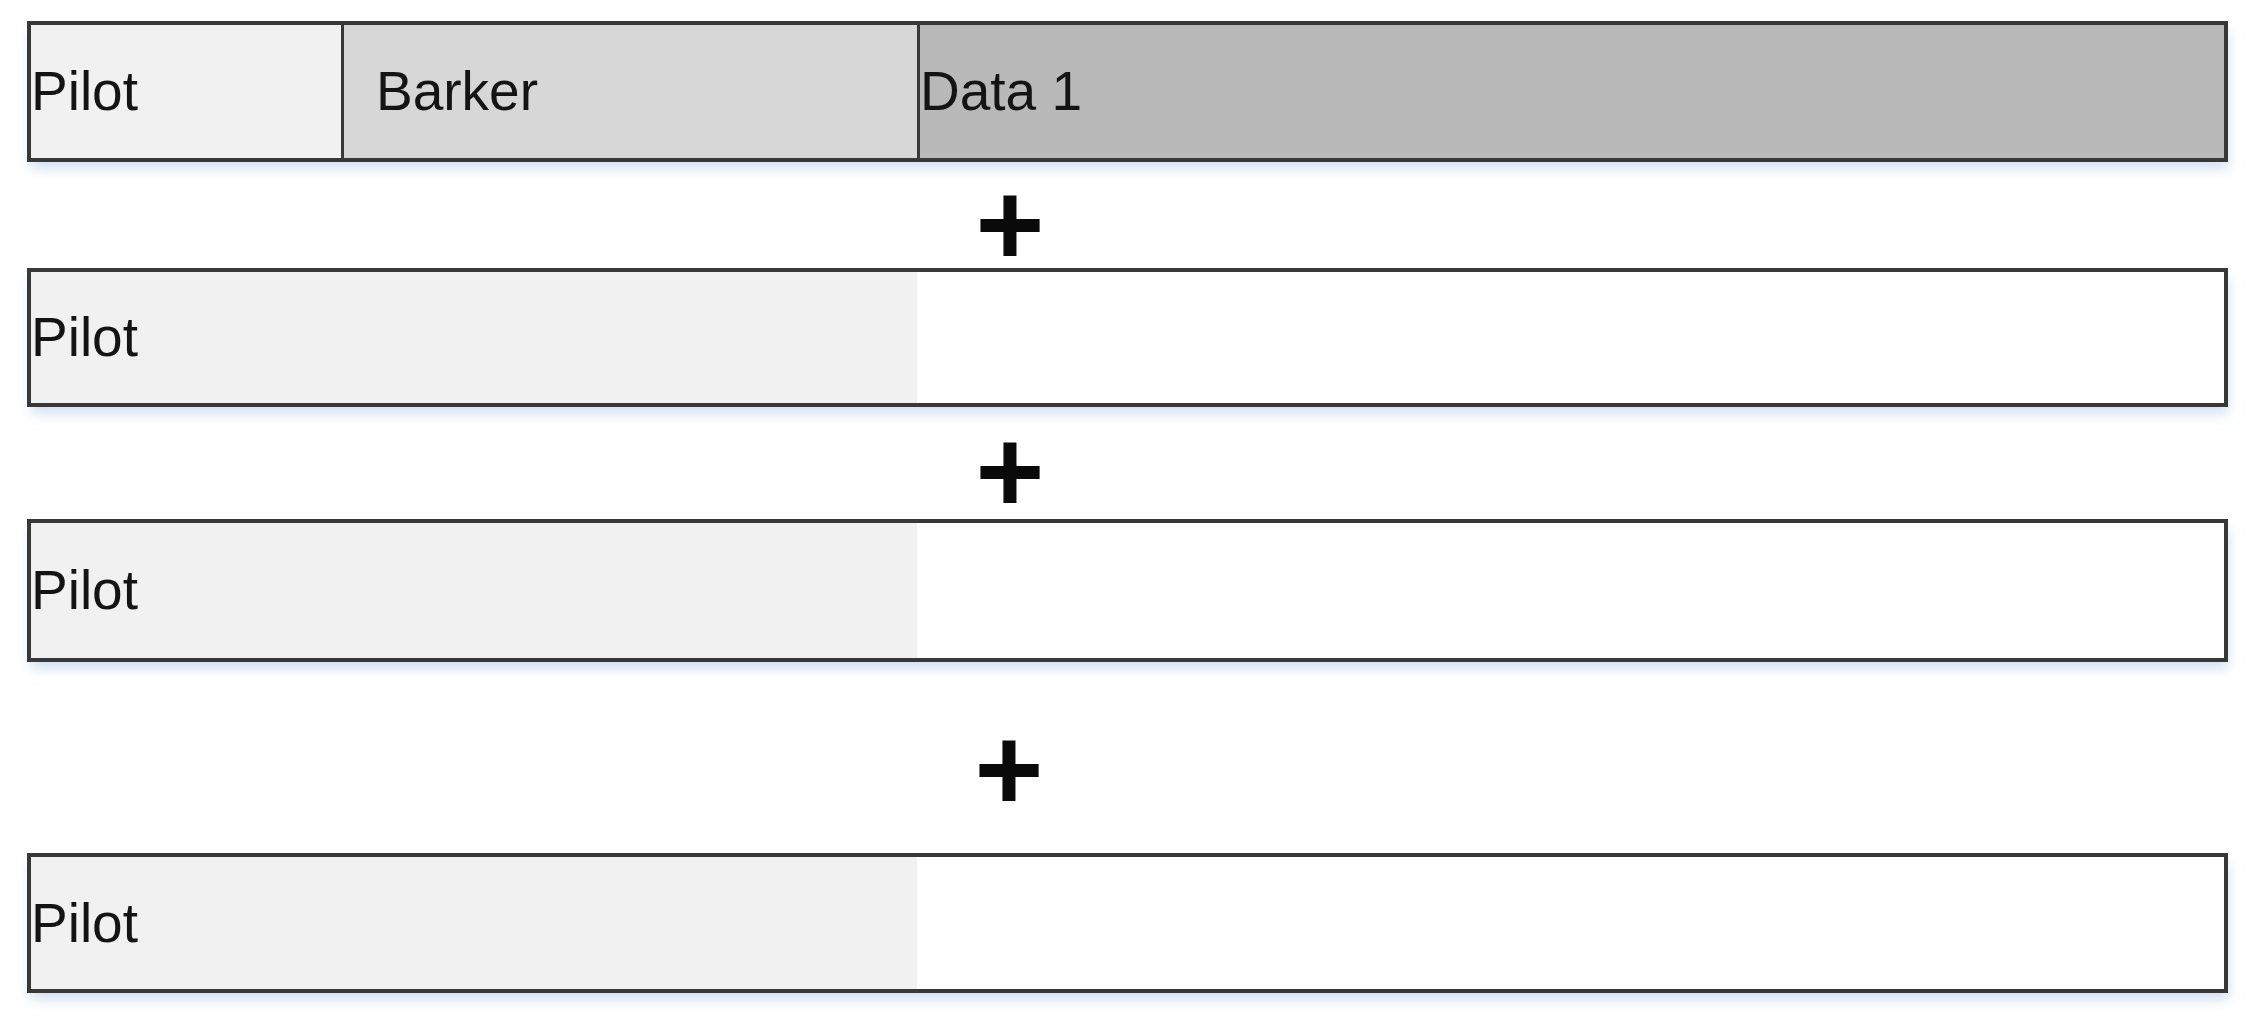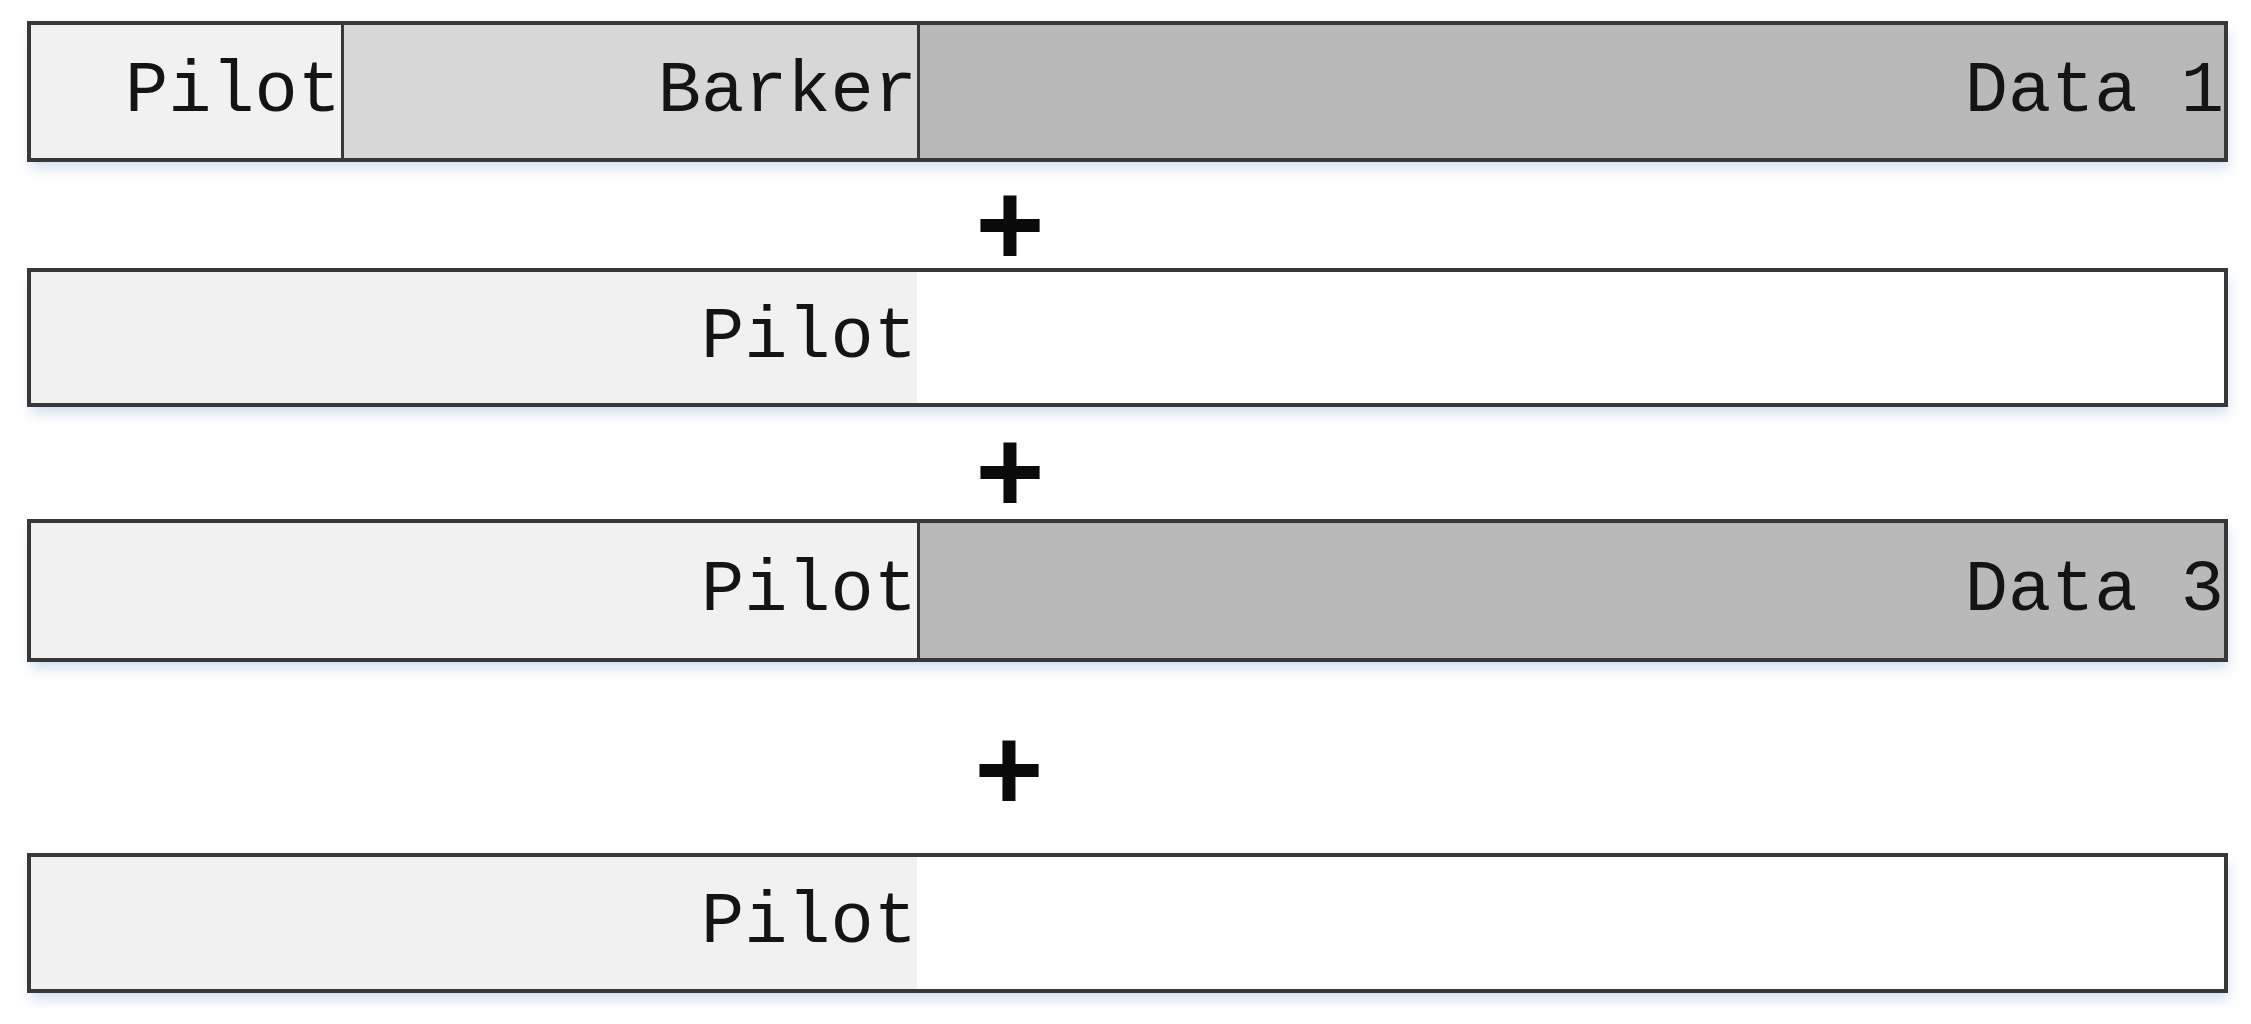--- a/index.html
+++ b/index.html
@@ -25,32 +25,31 @@
     box-shadow: 2px 8px 12px -2px var(--shadow, rgba(170,195,228,0.55));
   }
   .row-1 { top: 21px;  height: 141px; }
   .row-2 { top: 268px; height: 139px; }
   .row-3 { top: 519px; height: 143px; }
   .row-4 { top: 853px; height: 140px; }
 
   .seg {
     display: flex;
     align-items: center;
-    justify-content: flex-end;
-    font-size: 72px;
+    justify-content: flex-start;
+    font-size: 55px;
     line-height: 1;
     color: var(--text, #141414);
     box-sizing: border-box;
     white-space: nowrap;
-    font-family: Liberation Mono, monospace;
   }
   .seg + .seg { border-left: 3px solid var(--border, #383838); }
 
   .seg.pilot  { background: var(--pilot-bg, #f1f1f1); }
-  .seg.barker { background: var(--barker-bg, #d7d7d7); }
+  .seg.barker { background: var(--barker-bg, #d7d7d7); padding-left: 32px; }
   .seg.data   { background: var(--data-bg, #b9b9b9); flex: 1 1 auto; }
 
   .w-pilot-short { width: 310px; flex: 0 0 310px; }
   .w-barker      { width: 576px; flex: 0 0 576px; }
   .w-pilot-long  { width: 886px; flex: 0 0 886px; }
 
   .plus-operator {
     position: absolute;
     transform: translate(-50%, -50%);
     font-size: 118px;
@@ -86,23 +85,20 @@
       <span>Pilot</span>
     </div>
   </div>
 
   <div class="plus-operator plus-2">+</div>
 
   <div class="frame-row row-3">
     <div class="seg pilot w-pilot-long">
       <span>Pilot</span>
     </div>
-    <div class="seg data">
-      <span>Data 3</span>
-    </div>
   </div>
 
   <div class="plus-operator plus-3">+</div>
 
   <div class="frame-row row-4">
     <div class="seg pilot w-pilot-long">
       <span>Pilot</span>
     </div>
   </div>
 

